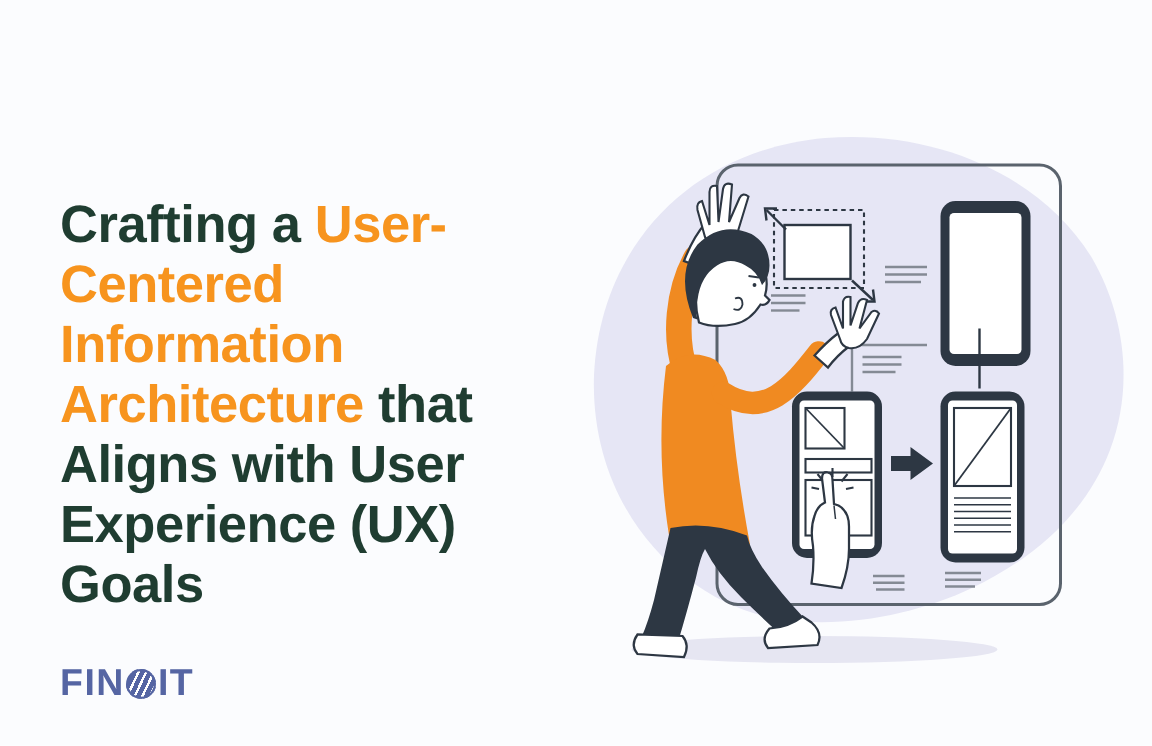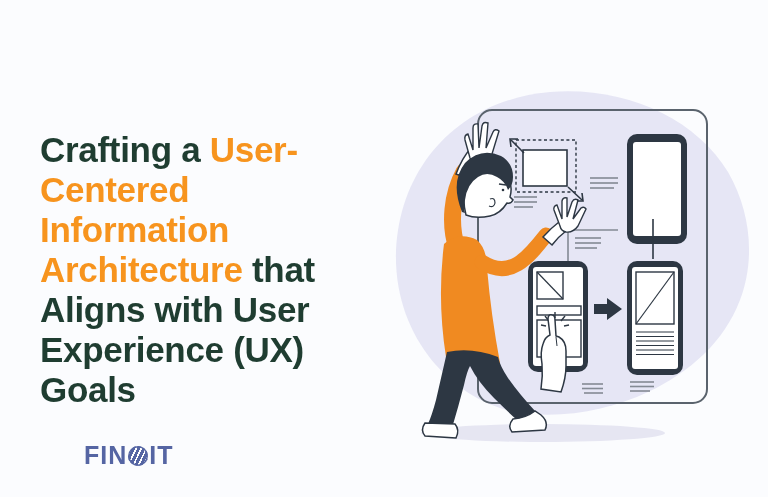--- a/index.html
+++ b/index.html
@@ -17,21 +17,21 @@
   *{margin:0;padding:0;box-sizing:border-box;}
   body{width:768px;height:497px;overflow:hidden;font-family:"Liberation Sans",sans-serif;}
   .canvas{position:relative;width:768px;height:497px;background:var(--background);}
   .headline{
     position:absolute;left:40px;top:102px;width:312px;
     font-size:35px;line-height:40px;font-weight:700;
     letter-spacing:-0.3px;color:var(--heading-dark);margin-top:28px;
   }
   .headline .hl-orange{color:var(--heading-orange);}
   .logo{position:absolute;left:40px;top:441px;display:flex;align-items:center;
-    color:var(--logo-blue);font-weight:700;font-size:25px;letter-spacing:1px;margin-left:44px;}
+    color:var(--logo-blue);font-weight:700;font-size:25px;letter-spacing:1px;}
   .logo-o{
     display:inline-block;width:20px;height:20px;border-radius:50%;
     margin:0 1px;
     background:repeating-linear-gradient(115deg,var(--logo-blue) 0 3px,#ffffff 3px 4.6px);
     box-shadow:0 0 0 1.5px var(--logo-blue) inset;
   }
   svg.illustration{position:absolute;left:0;top:0;}
   .ink{stroke:var(--illustration-ink);}
 </style>
 </head>

